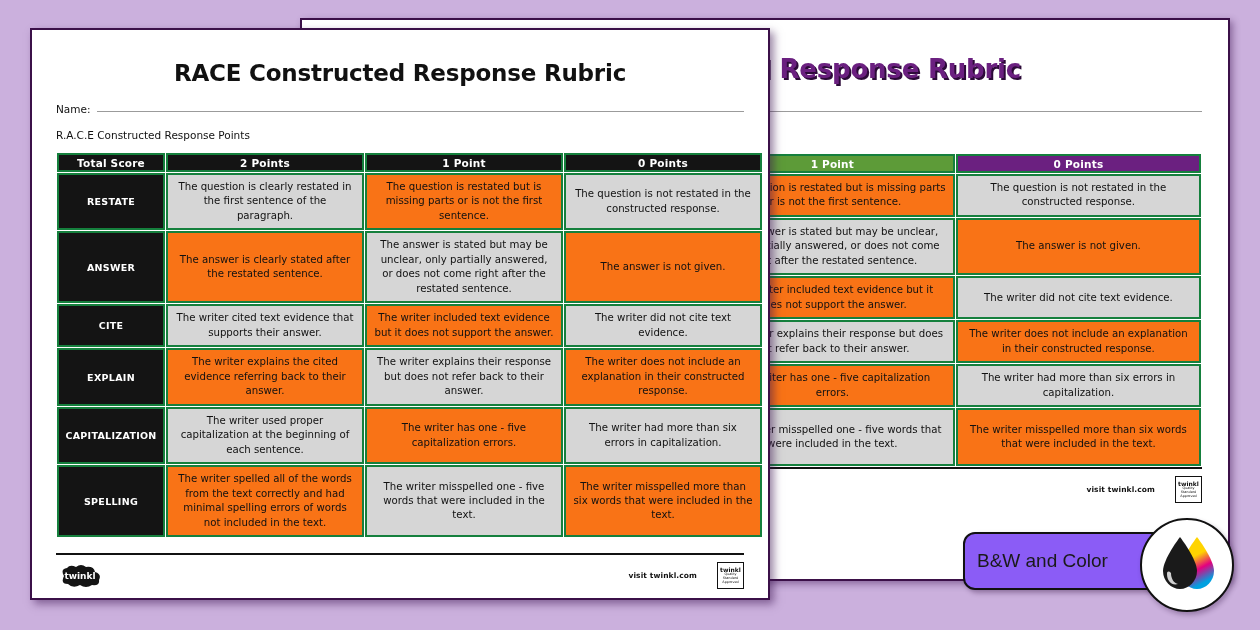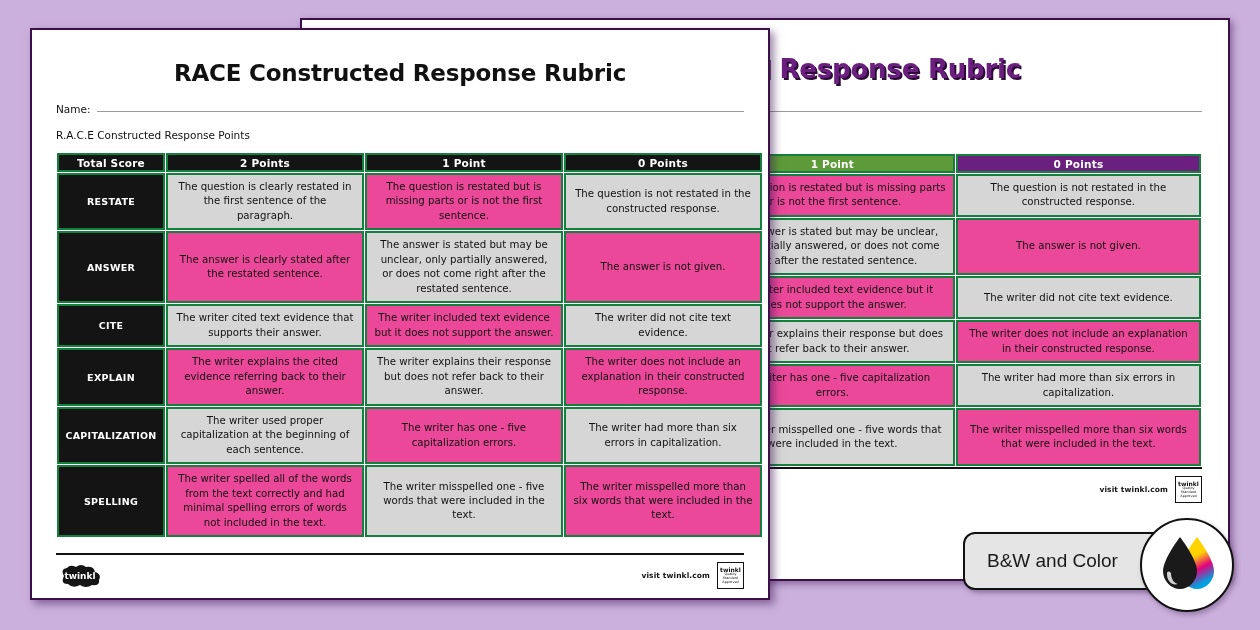--- a/index.html
+++ b/index.html
@@ -127,21 +127,21 @@
     width: 108px;
     text-align: center;
   }
   table.rubric td.cell {
     font-size: 10.2px;
     line-height: 1.42;
     color: #111111;
     padding: 5px 7px;
   }
   td.shade { background: #d6d6d6; }
-  td.plain { background: #ec4899; }
+  td.plain { background: #f97316; }
 
   
   .bw th, .bw td.rowlabel { background: #141414; }
 
   
   .clr th.c-purple, .clr td.rowlabel { background: #6b2080; }
   .clr th.c-green  { background: #5d9b38; }
 
   
   col.c0 { width: 108px; }
@@ -157,46 +157,46 @@
     padding-bottom: 9px;
     display: flex;
     align-items: center;
     justify-content: space-between;
   }
   .twinkl-cloud {
     width: 48px; height: 24px;
     position: relative;
   }
   .twinkl-cloud svg { display: block; }
-  .foot-right { display: flex; align-items: center; gap: 7px; }
+  .foot-right { display: flex; align-items: center; gap: 20px; }
   .visit-text { font-size: 7.5px; font-weight: bold; color: #111; letter-spacing: 0.1px;}
   .badge-sm {
     width: 27px; height: 27px;
     border: 1.5px solid #111;
     display: flex; flex-direction: column;
     align-items: center; justify-content: center;
     background: #fff;
   }
   .badge-sm .b1 { font-size: 6px; font-weight: bold; color: #111; }
   .badge-sm .b2 { font-size: 3.4px; color: #111; line-height: 1.15; text-align: center;}
 
   
   .bwc-pill {
     position: absolute;
     left: 963px;
     top: 532px;
     width: 222px;
     height: 58px;
-    background: #e5e5e5;
+    background: #8b5cf6;
     border: 2.5px solid #111;
     border-radius: 12px;
     box-shadow: 3px 3px 5px rgba(40,10,55,0.35);
     display: flex;
     align-items: center;
-    padding-left: 22px;
+    padding-left: 12px;
     z-index: 40;
   }
   .bwc-pill .lbl {
     font-size: 19px;
     color: #1a1a1a;
     font-family: "Liberation Sans", sans-serif;
   }
   .bwc-circle {
     position: absolute;
     left: 1140px;

